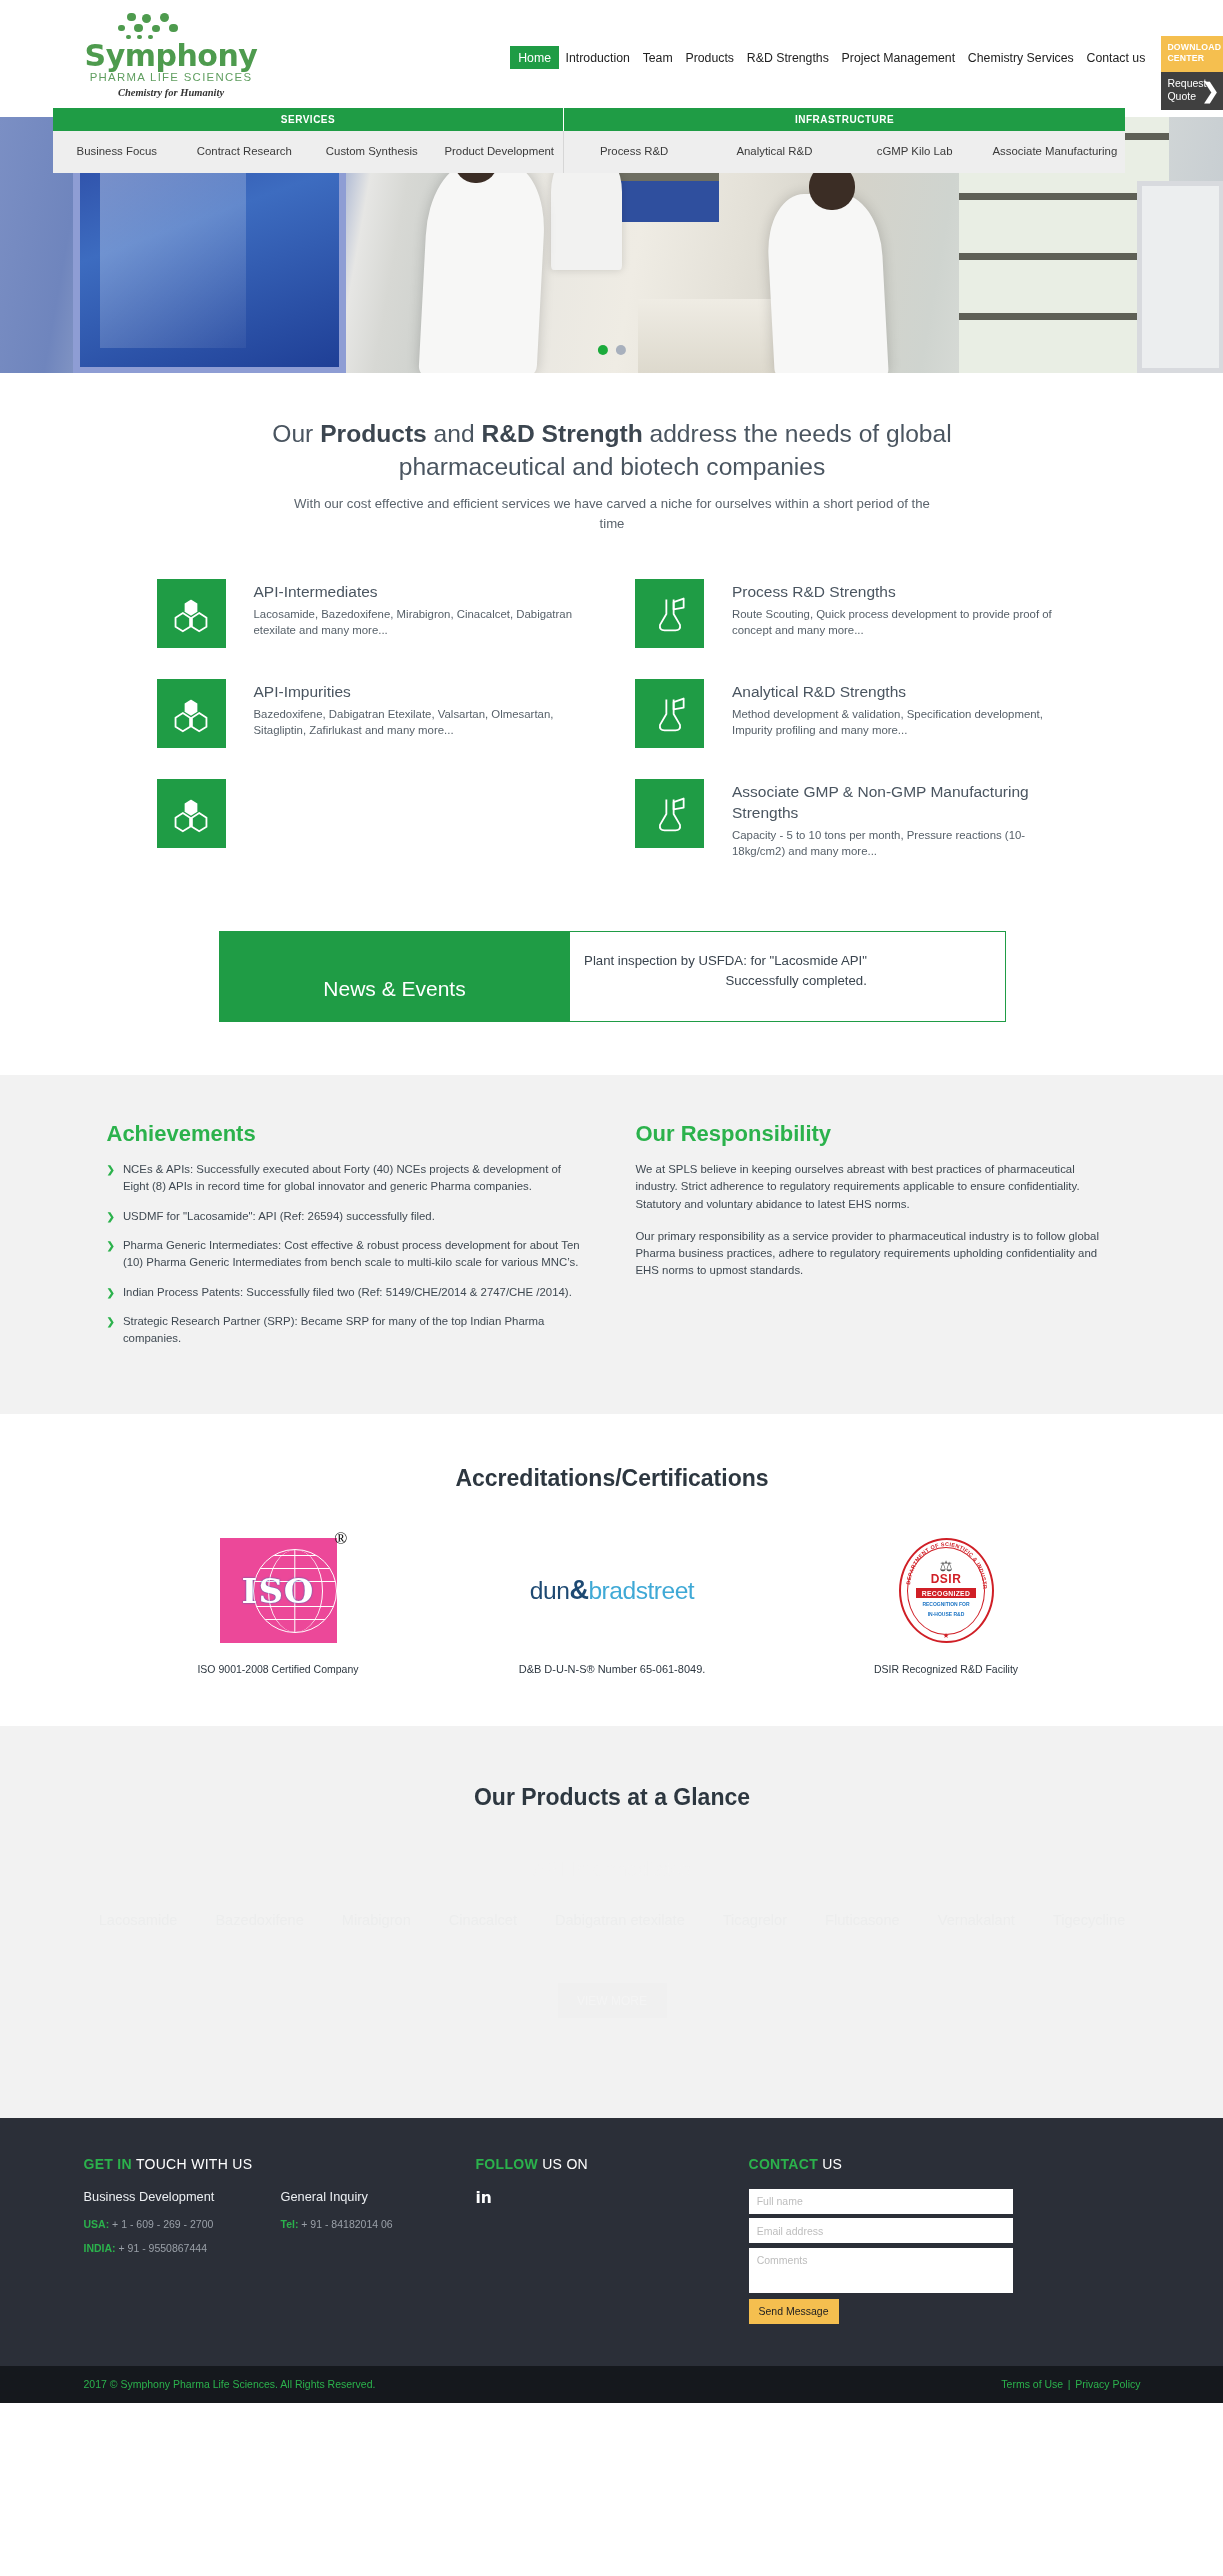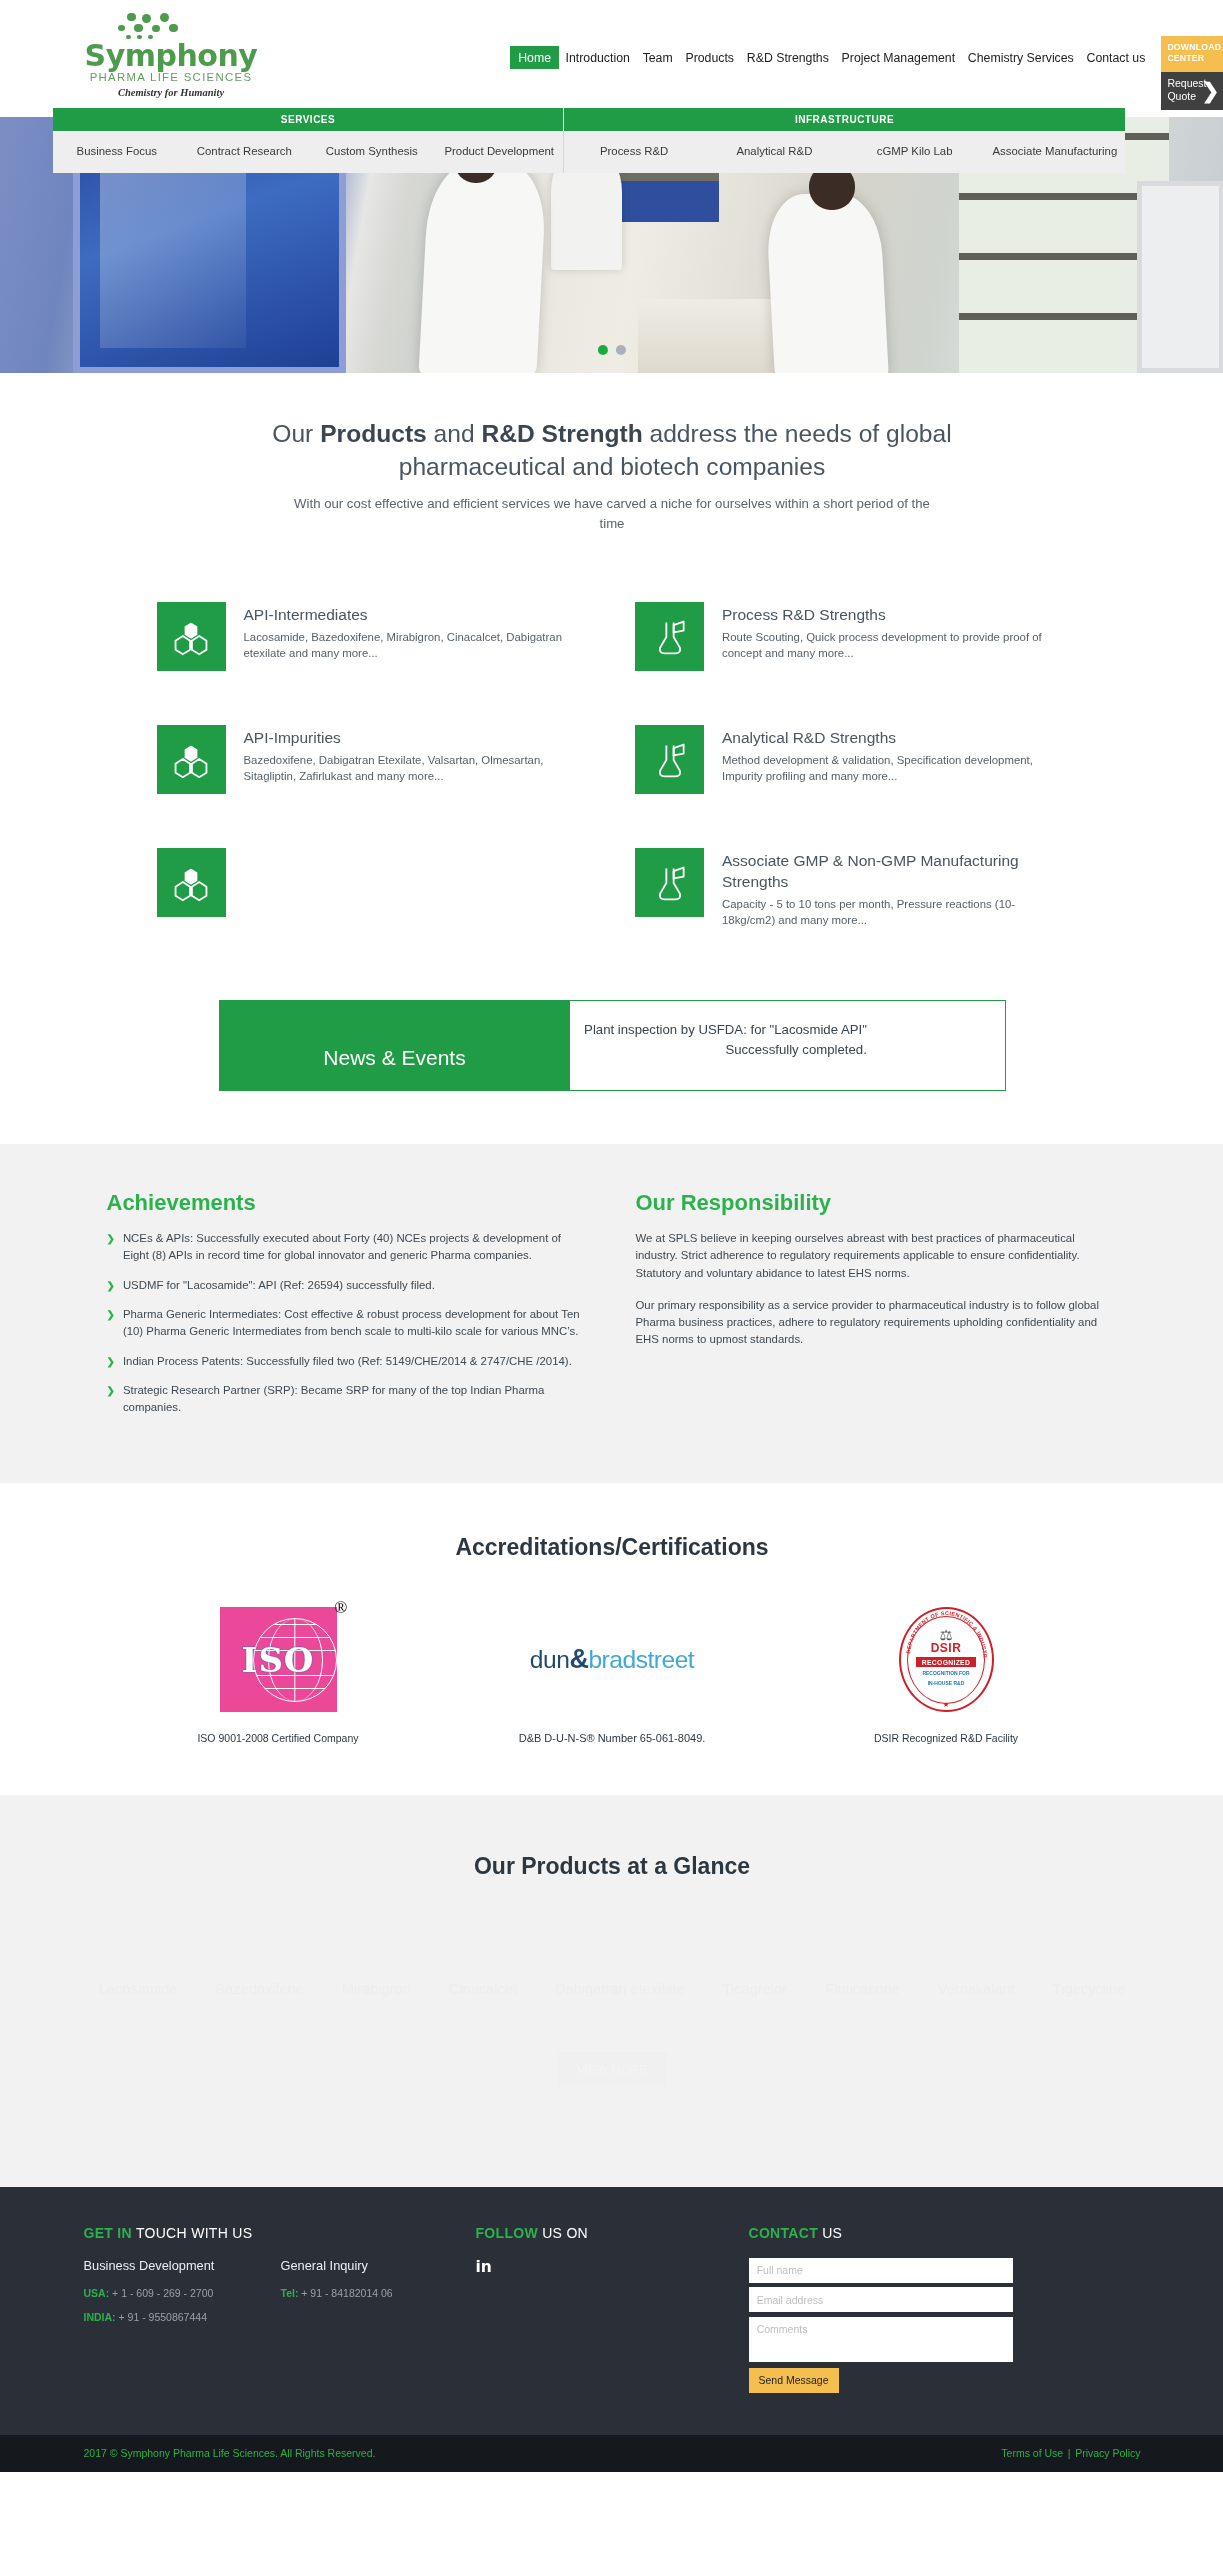--- a/index.html
+++ b/index.html
@@ -135,21 +135,21 @@
   .intro p {
     font-size:13.2px; color:#5b646d; line-height:20px; margin-top:11px;
     max-width:638px; margin-left:auto; margin-right:auto;
   }
 
   
   .features {
     width:911px; margin:38px auto 0; display:grid;
     grid-template-columns:1fr 1fr; column-gap:46px; row-gap:31px;
   }
-  .feat { display:flex; gap:18px;margin-top:23px; }
+  .feat { display:flex; gap:28px; }
   .feat-icon {
     width:69px; height:69px; background:#1f9c45; flex:0 0 69px;
     display:flex; align-items:center; justify-content:center;
   }
   .feat-body { padding-top:1.8px; }
   .feat-title {
     font-size:15.5px; font-weight:400; color:#4a5560; line-height:21px; margin-bottom:3.6px;
   }
   .feat-desc { font-size:11.4px; color:#555f68; line-height:16.4px; }
 

